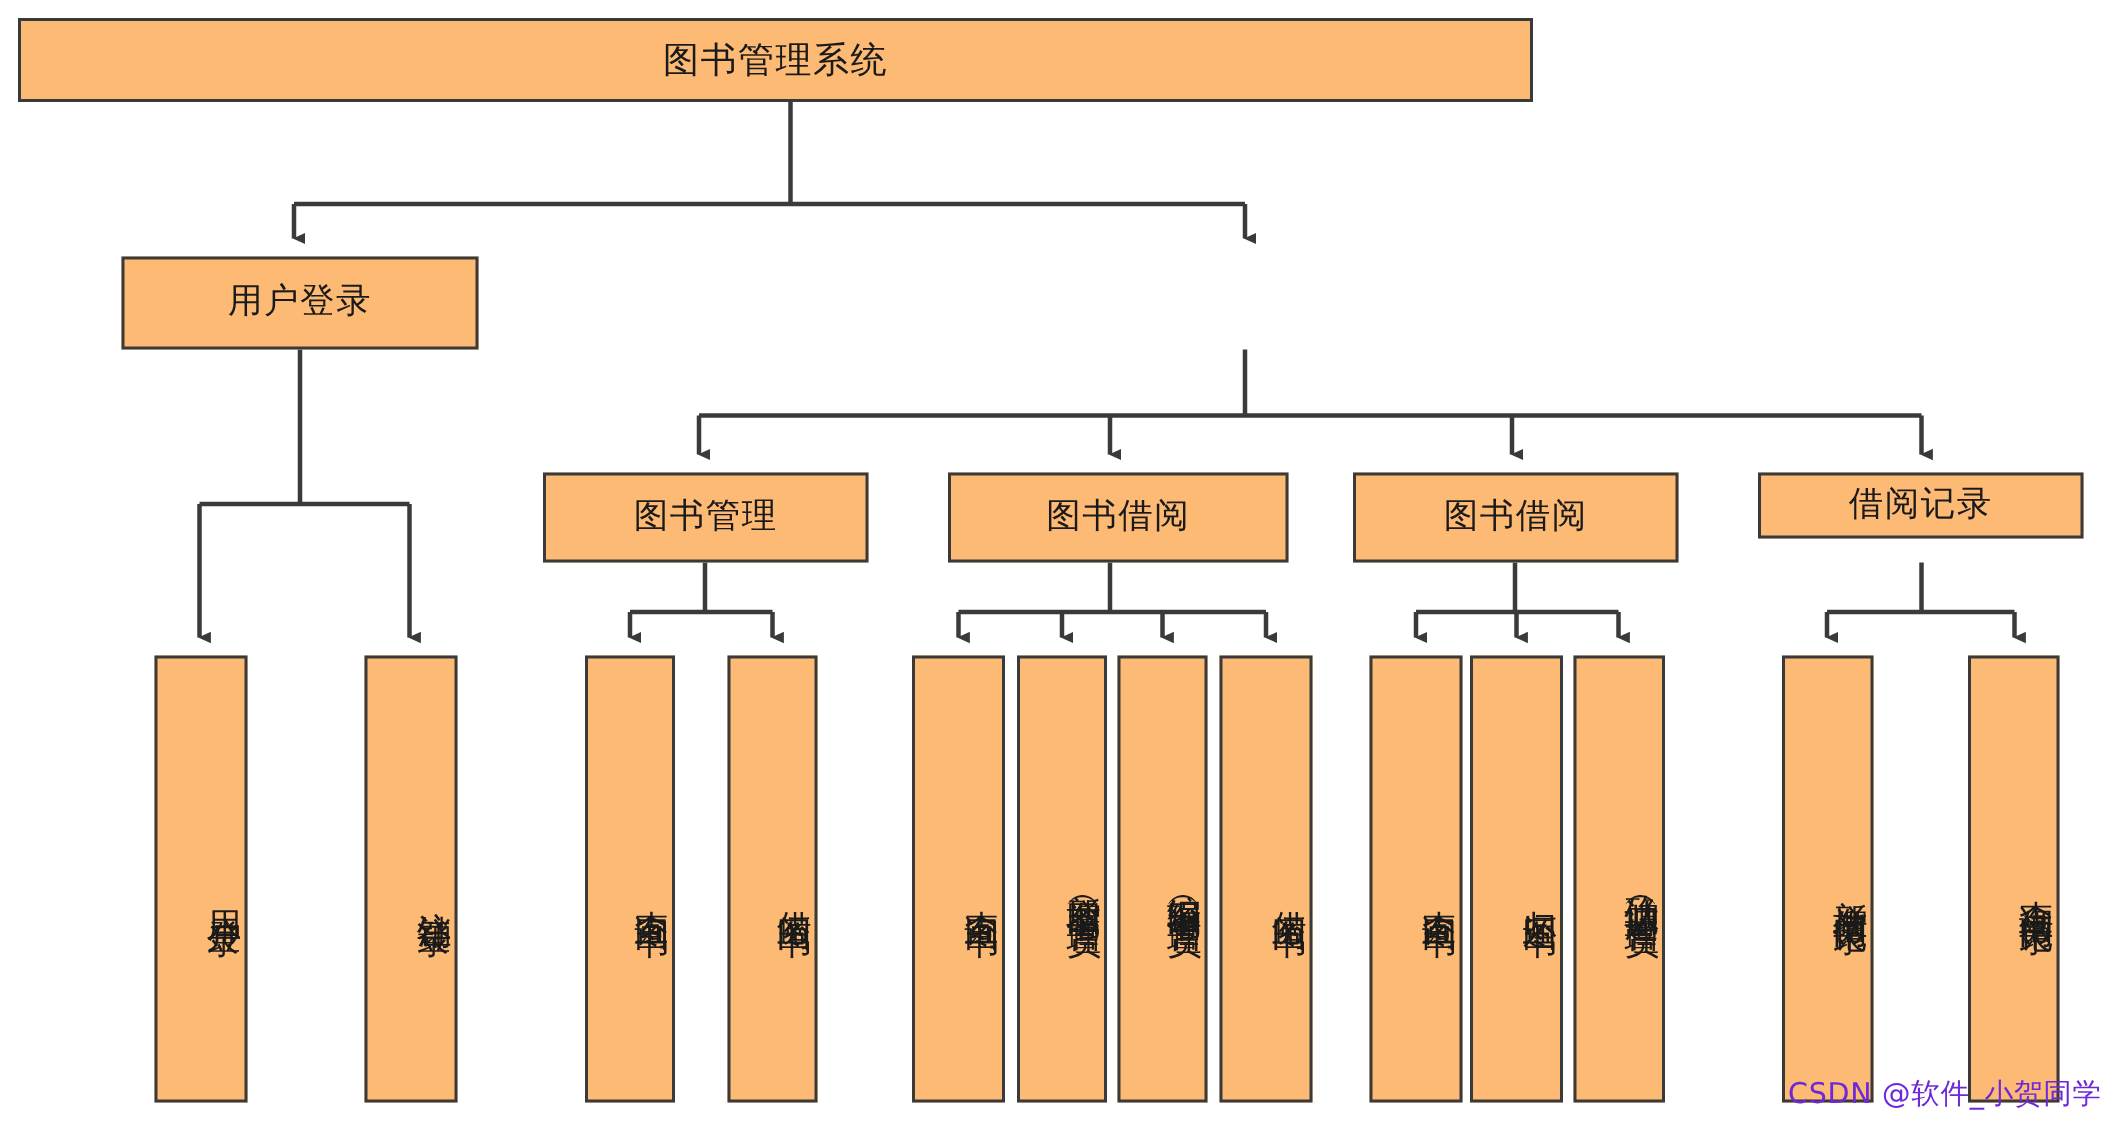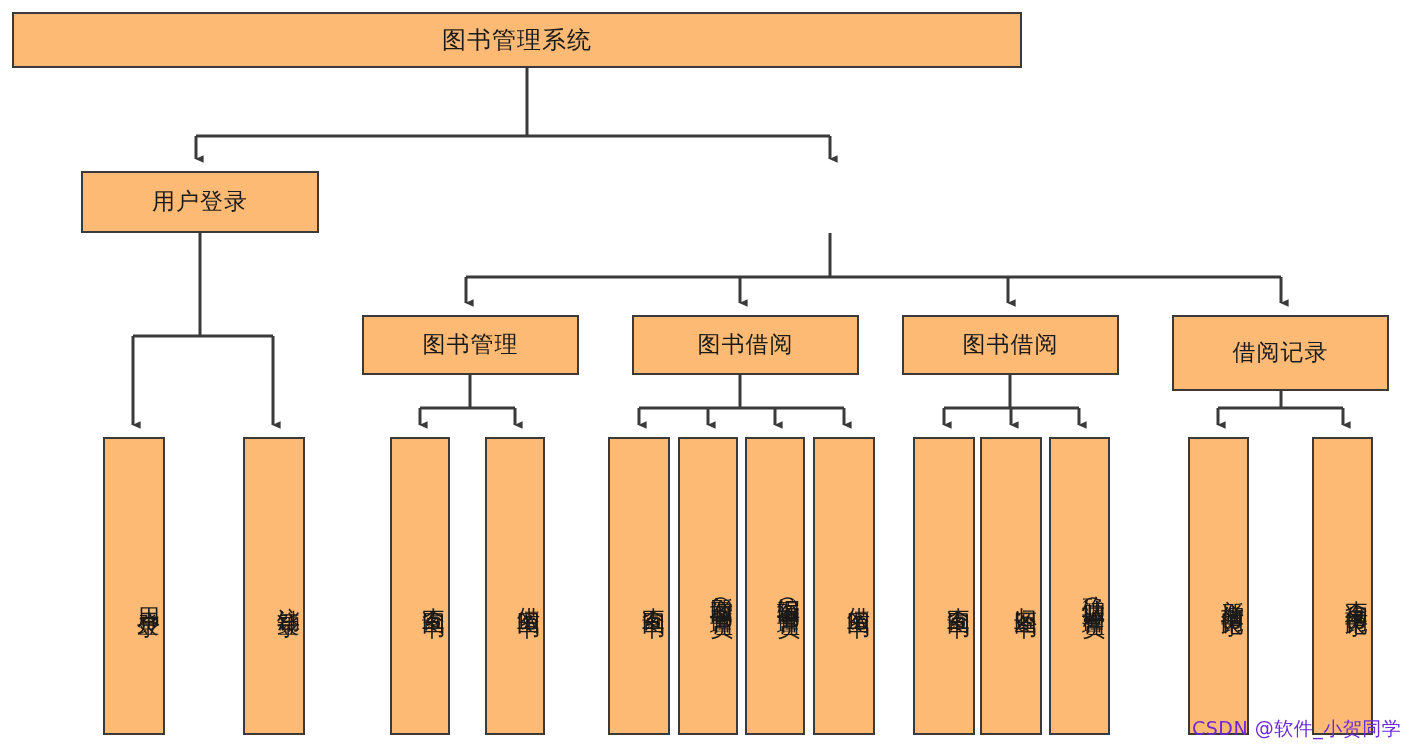--- a/index.html
+++ b/index.html
@@ -134,21 +134,21 @@
 
   <div class="node horizontal" style="left: 362px; top: 315px; width: 217px; height: 60px;">
     <span class="node-label">图书管理</span>
   </div>
   <div class="node horizontal" style="left: 632px; top: 315px; width: 227px; height: 60px;">
     <span class="node-label">图书借阅</span>
   </div>
   <div class="node horizontal" style="left: 902px; top: 315px; width: 217px; height: 60px;">
     <span class="node-label">图书借阅</span>
   </div>
-  <div class="node horizontal" style="left: 1172px; top: 315px; width: 217px; height: 76px;">
+  <div class="node horizontal" style="left: 1172px; top: 315px; width: 217px; height: 44px;">
     <span class="node-label">借阅记录</span>
   </div>
 
   <div class="node vertical" style="left: 103px; top: 437px; width: 62px; height: 298px;">
     <span class="node-label">用户登录</span>
   </div>
   <div class="node vertical" style="left: 243px; top: 437px; width: 62px; height: 298px;">
     <span class="node-label">注销登录</span>
   </div>
   <div class="node vertical" style="left: 390px; top: 437px; width: 60px; height: 298px;">

